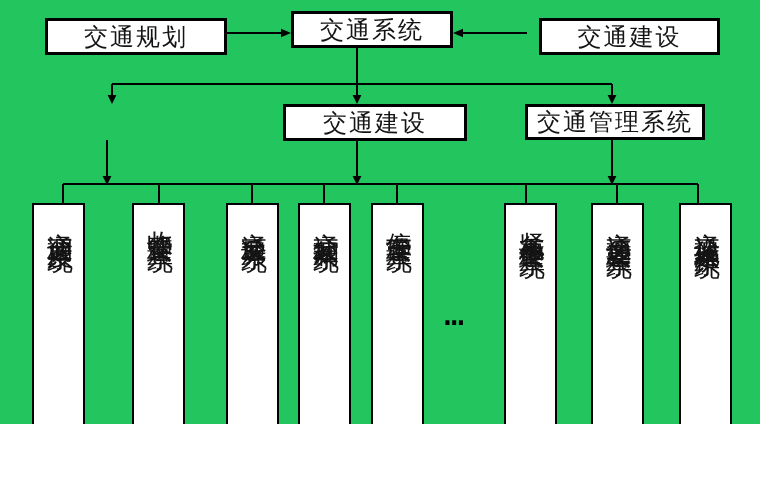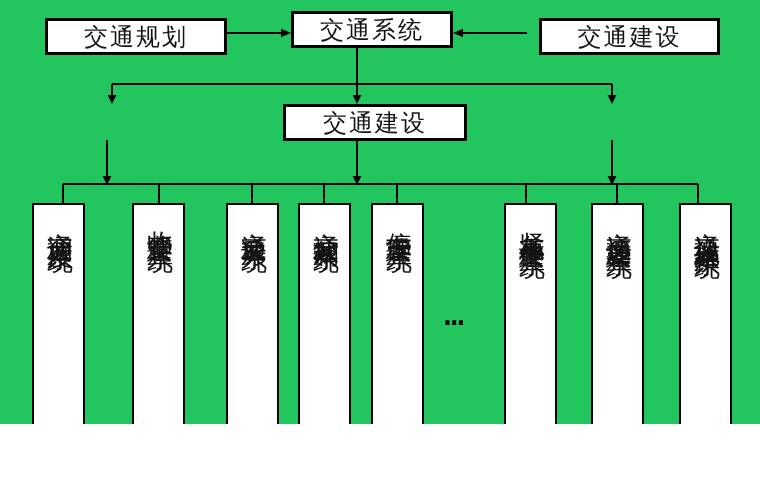--- a/index.html
+++ b/index.html
@@ -119,20 +119,21 @@
       <line x1="617" y1="184" x2="617" y2="204"></line>
       <line x1="698" y1="184" x2="698" y2="204"></line>
     </g>
   </svg>
 
   <div class="hbox" style="left:45px; top:18px; width:182px; height:37px;">交通规划</div>
   <div class="hbox" style="left:291px; top:11px; width:162px; height:37px;">交通系统</div>
   <div class="hbox" style="left:527px; top:18px; width:181px; height:37px;margin-left:12px;">交通建设</div>
 
   <div class="hbox" style="left:283px; top:104px; width:184px; height:37px;">交通建设</div>
+  <div class="hbox" style="left:525px; top:104px; width:180px; height:36px;">交通管理系统</div>
 
   <div class="vcol" style="left:32px;">
     <span class="vtext">交通调度系统</span>
   </div>
   <div class="vcol" style="left:132px;">
     <span class="vtext">收费管理系统</span>
   </div>
   <div class="vcol" style="left:226px;">
     <span class="vtext">交通诱导系统</span>
   </div>

